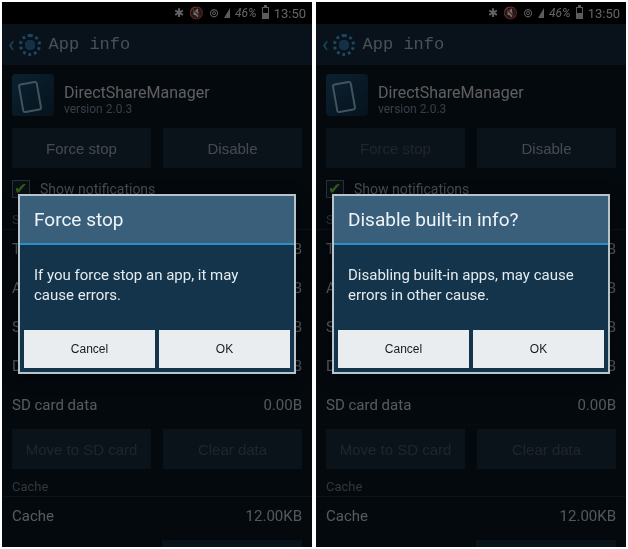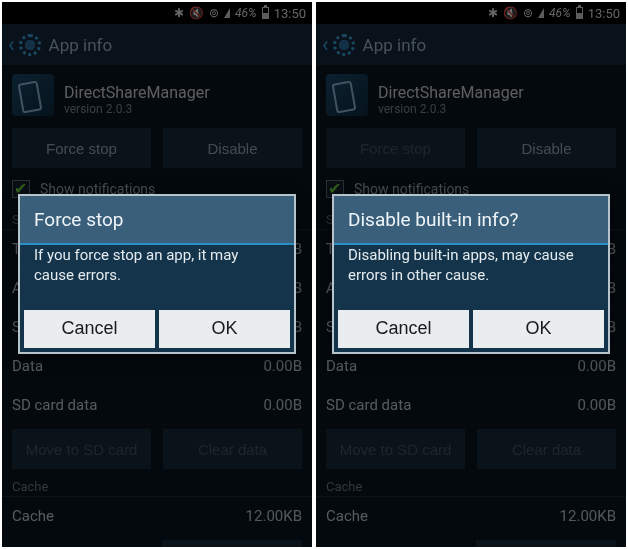--- a/index.html
+++ b/index.html
@@ -72,20 +72,21 @@
     width: 22px; height: 22px;
     border-radius: 50%;
     background: radial-gradient(circle, #2a6a9e 45%, transparent 48%);
     border: 3px dotted #3b9fd8;
     box-sizing: border-box;
     margin-right: 8px;
   }
   .app-header-title {
     color: #9db3c5;
     font-size: 17px;
+    font-family: Liberation Mono, monospace;
   }
   
   .app-row {
     display: flex;
     align-items: flex-end;
     padding: 8px 10px;
   }
   .app-icon {
     width: 42px; height: 42px;
     background: linear-gradient(135deg, #1a4a6a, #0d2a3f);
@@ -184,38 +185,38 @@
     box-shadow: 0 4px 12px rgba(0,0,0,0.5);
   }
   .dialog-title {
     background: #3a5f7a;
     color: #eef4f8;
     font-size: 19px;
     padding: 12px 14px;
     border-bottom: 2px solid #2a8fc4;
   }
   .dialog-body {
-    padding: 0 14px 20px;
+    padding: 20px 14px 20px;
     color: #e4ebef;
     font-size: 15px;
     line-height: 1.35;
   }
   .dialog-btns {
     display: flex;
     gap: 4px;
     padding: 4px;
     background: #14344b;
   }
   .dialog-btn {
     flex: 1;
     height: 38px;
     background: #e9edef;
     border: none;
     color: #1a1a1a;
-    font-size: 18px;
+    font-size: 12px;
   }
 </style>
 </head>
 <body>
 
 <div class="phone">
   <div class="status-bar">
     <span>✱</span>
     <span>🔇</span>
     <span>⊚</span>

